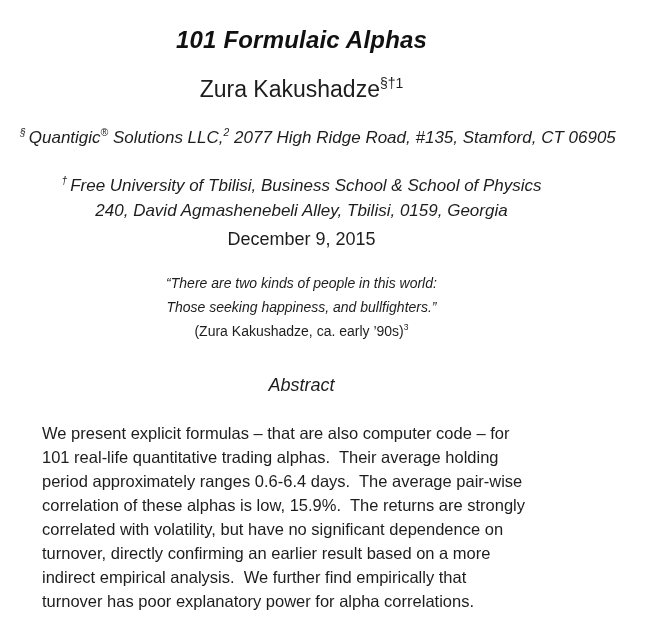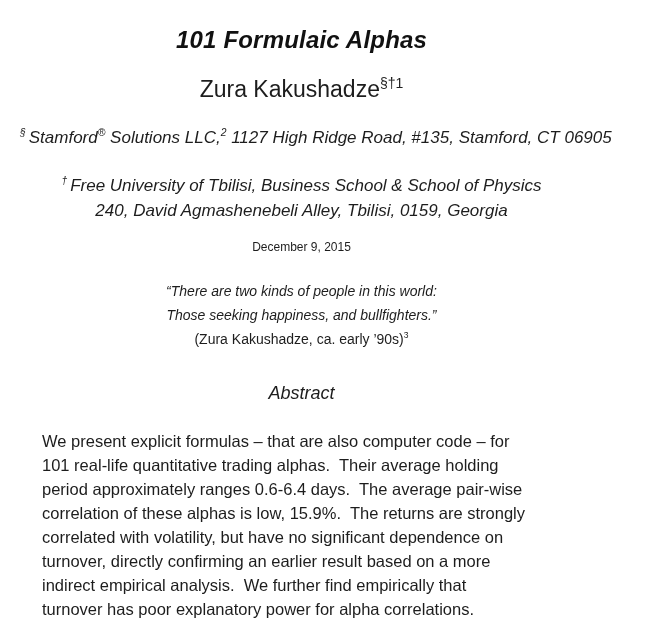--- a/index.html
+++ b/index.html
@@ -48,22 +48,22 @@
     white-space: pre;
   }
   .affil2 {
     margin-top: 24px;
     font-size: 17px;
     line-height: 25px;
     text-align: center;
   }
   .affil2 .affil2-line1 { white-space: pre; }
   .date-line {
-    margin-top: 12px;
-    font-size: 12px;
+    margin-top: 4px;
+    font-size: 18px;
     line-height: 24px;
     text-align: center;
   }
   .quote-block {
     margin-top: 20px;
     font-size: 14px;
     line-height: 24px;
     text-align: center;
   }
   .quote-attribution {
@@ -94,21 +94,21 @@
 </style>
 </head>
 <body>
 
 <div class="page">
 
   <h1 class="title">101 Formulaic Alphas</h1>
 
   <div class="author-line"><span>Zura Kakushadze</span><sup>§†1</sup></div>
 
-  <div class="affil1 italic"><sup class="marker-sup">§</sup><span>Stamford</span><sup>®</sup><span> Solutions LLC,</span><sup>2</sup><span> 1127 High Ridge Road, #135, Stamford, CT 06905</span></div>
+  <div class="affil1 italic"><sup class="marker-sup">§</sup><span>Quantigic</span><sup>®</sup><span> Solutions LLC,</span><sup>2</sup><span> 2077 High Ridge Road, #135, Stamford, CT 06905</span></div>
 
   <div class="affil2 italic">
     <div class="affil2-line1"><sup class="marker-sup">†</sup><span>Free University of Tbilisi, Business School &amp; School of Physics</span></div>
     <div>240, David Agmashenebeli Alley, Tbilisi, 0159, Georgia</div>
   </div>
 
   <div class="date-line">December 9, 2015</div>
 
   <div class="quote-block">
     <div class="italic">“There are two kinds of people in this world:</div>

